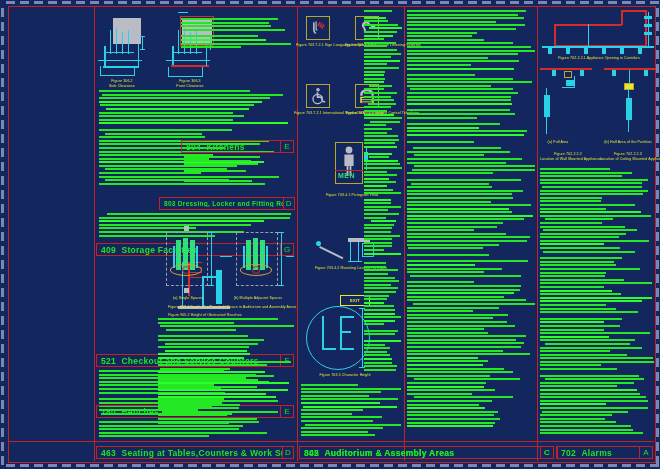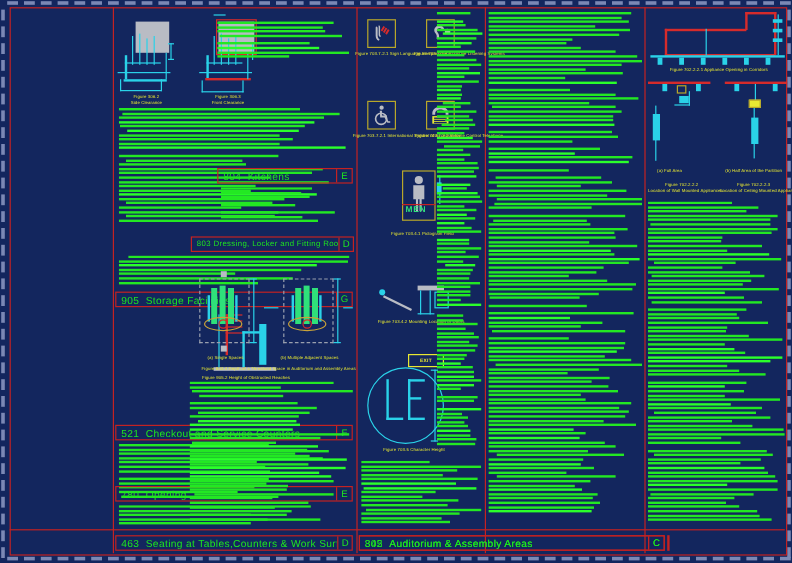--- a/index.html
+++ b/index.html
@@ -8,21 +8,21 @@
   #sheet{position:relative;width:660px;height:469px;background:#13265e;overflow:hidden;}
   .trim-dash{position:absolute;background:#7b88b5;}
   .red-frame{position:absolute;border:1px solid #c42222;}
   .vline{position:absolute;width:1px;background:#c42222;}
   .hline{position:absolute;height:1px;background:#c42222;}
 
   
   .sec{position:absolute;border:1px solid #c42222;box-sizing:border-box;
        height:13px;display:flex;align-items:center;}
   .sec .num{color:#1ee61e;font-size:8.5px;letter-spacing:.3px;
-            padding-left:4px;white-space:nowrap;overflow:hidden;}
+            padding-left:4px;white-space:nowrap;overflow:hidden;font-weight:bold;}
   .sec .tag{margin-left:auto;width:12px;height:100%;
             border-left:1px solid #c42222;color:#1ee61e;font-size:8px;
             display:flex;align-items:center;justify-content:center;}
 
   
   .txt{position:absolute;overflow:hidden;}
   .tl{height:2px;background:#23e823;margin-bottom:1.6px;border-radius:0;}
   .tl.u{background:#2bff2b;}
 
   
@@ -302,21 +302,21 @@
       <div class="tl" style="width:186px;margin-left:8px;"></div>
       <div class="tl" style="width:191px;margin-left:0px;"></div>
       <div class="tl u" style="width:165px;margin-left:0px;"></div>
       <div class="tl" style="width:152px;margin-left:0px;"></div>
       <div class="tl" style="width:97px;margin-left:0px;"></div>
       <div class="tl" style="width:145px;margin-left:0px;"></div>
       <div class="tl" style="width:116px;margin-left:0px;"></div>
     </div>
 
   <div class="sec" style="left:96px;top:243px;width:198px;">
-    <span class="num"><span>905</span>&nbsp;&nbsp;<span>Storage Facilities</span></span>
+    <span class="num"><span>409</span>&nbsp;&nbsp;<span>Storage Facilities</span></span>
     <span class="tag">G</span>
   </div>
 
   <div>
     <div class="rd" style="left:188px;top:262px;width:1.5px;height:34px;"></div>
     <div class="rd" style="left:188px;top:262px;width:14px;height:1px;"></div>
     <div class="rd" style="left:188px;top:267px;width:14px;height:1px;"></div>
     <div class="rd" style="left:188px;top:272px;width:14px;height:1px;"></div>
     <div class="rd" style="left:188px;top:277px;width:14px;height:1px;"></div>
     <div class="cy" style="left:202px;top:276px;width:1.5px;height:30px;"></div>
@@ -341,21 +341,21 @@
       <div class="tl" style="width:126px;margin-left:0px;"></div>
       <div class="gap"></div>
       <div class="tl" style="width:125px;margin-left:0px;"></div>
       <div class="tl" style="width:123px;margin-left:0px;"></div>
       <div class="tl" style="width:113px;margin-left:0px;"></div>
       <div class="tl" style="width:99px;margin-left:0px;"></div>
       <div class="tl" style="width:131px;margin-left:2px;"></div>
     </div>
 
   <div class="sec" style="left:96px;top:405px;width:198px;">
-    <span class="num"><span>780</span>&nbsp;&nbsp;<span>Opening</span></span>
+    <span class="num"><span>780</span>&nbsp;&nbsp;<span>Benches</span></span>
     <span class="tag">E</span>
   </div>
   <div class="txt" style="left:99px;top:421px;width:192px;height:20px;">
       <div class="tl" style="width:160px;margin-left:0px;"></div>
       <div class="tl" style="width:144px;margin-left:0px;"></div>
       <div class="tl" style="width:110px;margin-left:0px;"></div>
       <div class="tl" style="width:124px;margin-left:0px;"></div>
       <div class="tl" style="width:110px;margin-left:0px;"></div>
     </div>
 
@@ -920,17 +920,21 @@
       <div class="tl" style="width:108px;margin-left:0px;"></div>
       <div class="tl" style="width:86px;margin-left:2px;"></div>
       <div class="tl" style="width:72px;margin-left:0px;"></div>
       <div class="tl" style="width:65px;margin-left:0px;"></div>
       <div class="tl" style="width:76px;margin-left:0px;"></div>
       <div class="tl" style="width:91px;margin-left:0px;"></div>
       <div class="tl" style="width:93px;margin-left:0px;"></div>
       <div class="tl" style="width:103px;margin-left:0px;"></div>
     </div>
 
+<div class="sec" style="left: 556px; top: 446px; width: 97px;">
+      <span class="num">702&nbsp;&nbsp;Alarms</span>
+      <span class="tag">A</span>
+    </div>
     <div class="sec" style="left: 299px; top: 446px; width: 255px;">
       <span class="num">802&nbsp;&nbsp;Auditorium  &amp;  Assembly  Areas</span>
       <span class="tag">C</span>
     </div>
   </div>
 
 </body></html>

